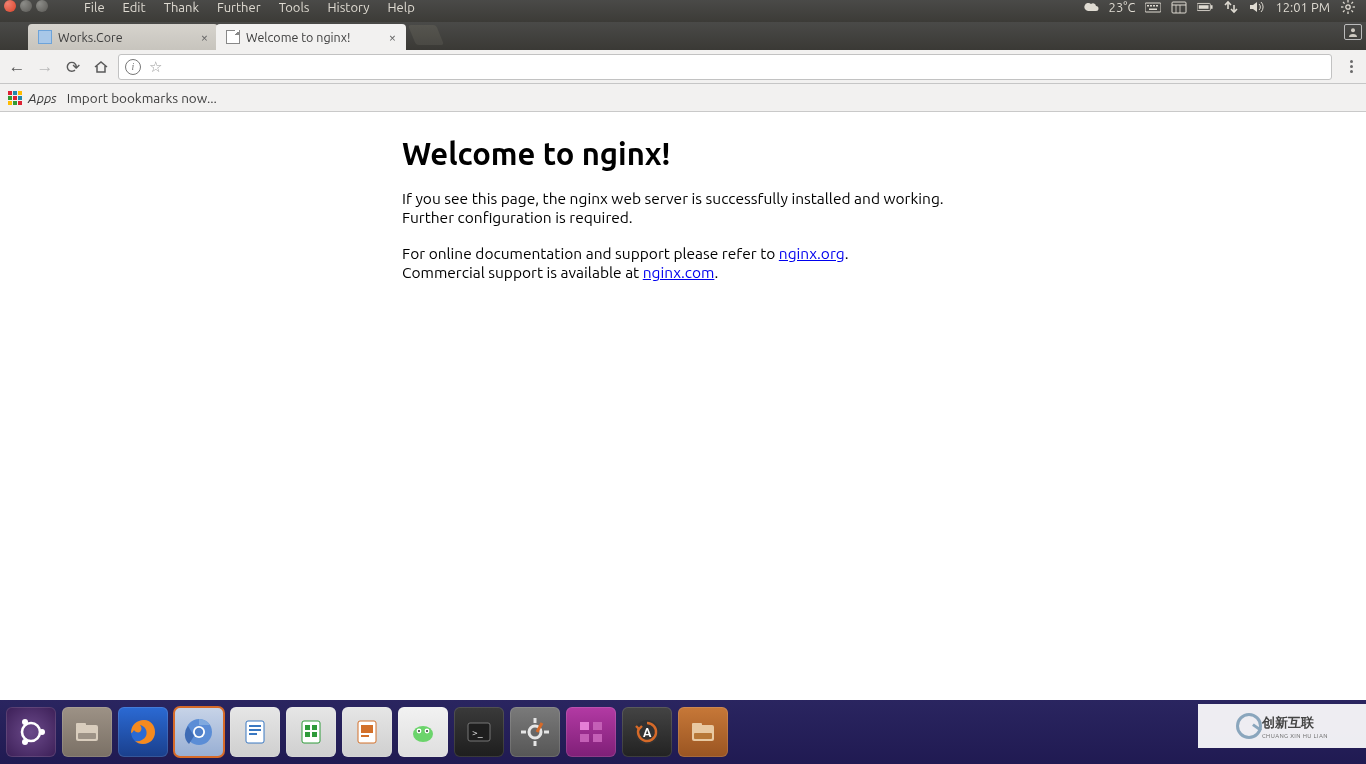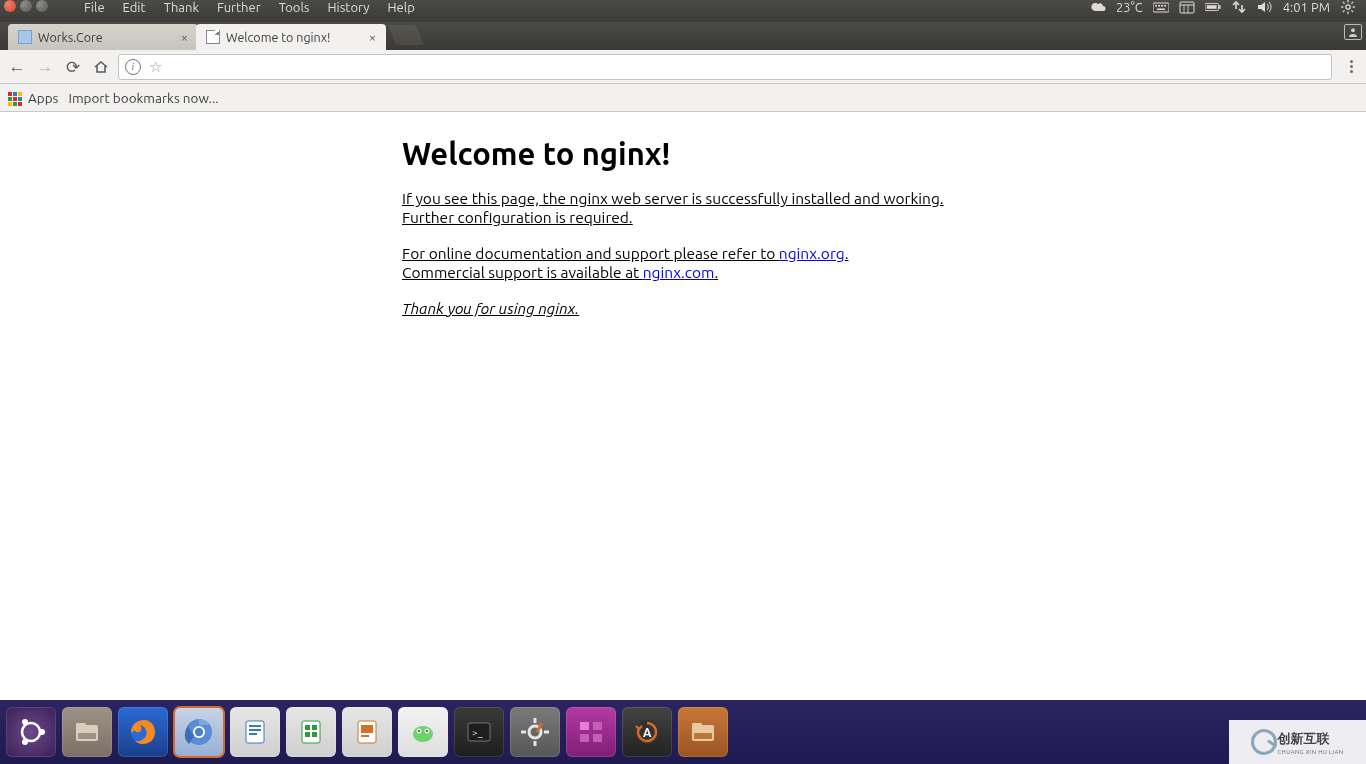--- a/index.html
+++ b/index.html
@@ -13,21 +13,21 @@
   .menus { display:flex; gap:0; }
   .menu-item { padding:0 9px; cursor:default; }
   .spacer { flex:1; }
   .tray { display:flex; align-items:center; gap:10px; padding-right:6px; }
   .tray-icon { width:16px; height:14px; display:flex; align-items:center; justify-content:center; color:#dfdbd2; }
   .tray-text { font-size:13px; }
   .user-box { width:18px; height:16px; border:1px solid #bbb; border-radius:2px; display:flex; align-items:center; justify-content:center; margin-left:4px; }
   
   .tabstrip { height:28px; background:linear-gradient(to bottom,#4a4a48,#3a3935); display:flex; align-items:flex-end; padding-left:8px; }
   .tab { height:26px; min-width:190px; max-width:200px; display:flex; align-items:center; padding:0 8px 0 10px; font-size:12.5px; position:relative; }
-  .tab-inactive { background:linear-gradient(to bottom,#d6d3cd,#c7c4bd); border-radius:4px 4px 0 0; color:#3c3c3c; margin-right:-2px; }
+  .tab-inactive { background:linear-gradient(to bottom,#d6d3cd,#c7c4bd); border-radius:4px 4px 0 0; color:#3c3c3c; margin-right:-2px;margin-left:20px; }
   .tab-active  { background:#f2f1f0; border-radius:4px 4px 0 0; color:#3c3c3c; z-index:2; }
   .tab-favicon { width:14px; height:14px; margin-right:6px; }
   .tab-favicon.blue { background:#a8c7e8; border:1px solid #6da3d9; }
   .tab-favicon.page { border:1px solid #888; background:#fff; position:relative; }
   .tab-favicon.page::after { content:""; position:absolute; right:-1px; top:-1px; width:5px; height:5px; background:linear-gradient(135deg,#fff 50%,#888 50%); }
   .tab-title { flex:1; white-space:nowrap; overflow:hidden; text-overflow:ellipsis; }
   .tab-close { font-size:13px; color:#666; padding:0 2px; }
   .tab-newstub { width:28px; height:20px; background:linear-gradient(to bottom,#56554f,#4a4944); margin-left:6px; transform:skewX(22deg); border-radius:3px; align-self:center; margin-bottom:3px;}
   
   .toolbar { height:34px; background:#f2f1f0; display:flex; align-items:center; padding:0 6px; gap:6px; border-bottom:1px solid #c6c6c6; }
@@ -49,21 +49,21 @@
   .apps-icon span:nth-child(5){background:#d23;}
   .apps-icon span:nth-child(6){background:#28a;}
   .apps-icon span:nth-child(7){background:#fb0;}
   .apps-icon span:nth-child(8){background:#393;}
   .apps-icon span:nth-child(9){background:#d23;}
   .bk-link { }
   
   .viewport { position:absolute; top:112px; bottom:64px; left:0; right:0; background:#fff; overflow:auto; }
   .nginx { width:560px; margin:24px 0 0 402px; font-family:Arial,Helvetica,sans-serif; color:#000; }
   .nginx h1 { font-size:31px; font-weight:bold; margin-bottom:18px; }
-  .nginx p { font-size:15.5px; line-height:1.25; margin-bottom:16px;text-decoration:underline; }
+  .nginx p { font-size:15.5px; line-height:1.25; margin-bottom:16px; }
   .nginx a { color:#0000ee; text-decoration:underline; }
   .nginx em { font-style:italic; }
   
   .dockwrap { position:absolute; left:0; right:0; bottom:0; height:64px; background:linear-gradient(to bottom,#2a2560,#201a52); display:flex; align-items:center; padding:0 6px; gap:6px; }
   .dock-item { width:50px; height:50px; border-radius:6px; display:flex; align-items:center; justify-content:center; font-size:26px; position:relative; box-shadow:inset 0 0 0 1px rgba(255,255,255,.12); }
   .di-ubuntu{background:radial-gradient(circle at 50% 50%,#6b4a8a,#3b1e56);} 
   .di-files{background:linear-gradient(#9d9286,#7a7065);} 
   .di-ff{background:linear-gradient(#2b6ad4,#1a3f8c);}
   .di-chr{background:linear-gradient(#c8d4e8,#97aed3);}
   .di-writer{background:linear-gradient(#e6e6e6,#cfcfcf);}
@@ -71,21 +71,21 @@
   .di-impr{background:linear-gradient(#e6e6e6,#cfcfcf);}
   .di-msg{background:linear-gradient(#f2f2f2,#dedede);}
   .di-term{background:linear-gradient(#3a3a3a,#1e1e1e);}
   .di-set{background:linear-gradient(#7a7a7a,#565656);}
   .di-ws{background:linear-gradient(#b33aa4,#7f1f77);}
   .di-upd{background:linear-gradient(#444,#222);}
   .di-files2{background:linear-gradient(#c77838,#9a5522);}
   .dock-item.active{outline:2px solid #d66a29; outline-offset:-1px;}
   .dock-svg { width:34px; height:34px; }
   
-  .watermark { position:absolute; right:0; bottom:0; width:137px; height:44px; background:rgba(255,255,255,.92); display:flex; align-items:center; justify-content:center; font-size:11px; color:#6a6a6a; }
+  .watermark { position:absolute; right:0; bottom:16px; width:168px; height:44px; background:rgba(255,255,255,.92); display:flex; align-items:center; justify-content:center; font-size:11px; color:#6a6a6a; }
   .wm-ring{width:26px;height:26px;border:3px solid #8aa6bd;border-radius:50%;position:relative;}
   .wm-ring::after{content:"";position:absolute;right:-3px;top:10px;width:10px;height:3px;background:#8aa6bd;transform:rotate(35deg);}
 </style>
 </head>
 <body>
 
 <div class="menubar">
   <div class="win-btns">
     <div class="win-btn wb-close"></div>
     <div class="win-btn wb-min"></div>
@@ -138,21 +138,21 @@
           <path d="M4 2v7M10 12V5" stroke="#dfdbd2" stroke-width="1.6"></path>
           <path d="M1 5l3-3 3 3M7 9l3 3 3-3" fill="none" stroke="#dfdbd2" stroke-width="1.6"></path>
         </svg>
     </div>
     <div class="tray-icon">
       <svg width="16" height="14" viewBox="0 0 16 14">
           <path d="M1 5h3l4-3v10l-4-3H1z" fill="#dfdbd2"></path>
           <path d="M10 4a4 4 0 0 1 0 6M12 2a7 7 0 0 1 0 10" fill="none" stroke="#dfdbd2"></path>
         </svg>
     </div>
-    <span class="tray-text">4:01 PM</span>
+    <span class="tray-text">12:01 PM</span>
     <div class="tray-icon">
       <svg width="14" height="14" viewBox="0 0 14 14">
           <circle cx="7" cy="7" r="2.2" fill="none" stroke="#dfdbd2" stroke-width="1.3"></circle>
           <g stroke="#dfdbd2" stroke-width="1.3">
             <line x1="7" y1="0" x2="7" y2="2.4"></line>
             <line x1="7" y1="11.6" x2="7" y2="14"></line>
             <line x1="0" y1="7" x2="2.4" y2="7"></line>
             <line x1="11.6" y1="7" x2="14" y2="7"></line>
             <line x1="2" y1="2" x2="3.6" y2="3.6"></line>
             <line x1="10.4" y1="10.4" x2="12" y2="12"></line>
@@ -201,21 +201,21 @@
     <div class="omni-star">☆</div>
   </div>
   <div class="kebab">
       <span></span>
       <span></span>
       <span></span>
     </div>
 </div>
 
 <div class="bookbar">
-  <div style="display:flex;align-items:flex-end;gap:6px;">
+  <div style="display:flex;align-items:center;gap:6px;font-style:italic;">
     <div class="apps-icon">
         <span></span>
         <span></span>
         <span></span>
         <span></span>
         <span></span>
         <span></span>
         <span></span>
         <span></span>
         <span></span>
@@ -226,21 +226,20 @@
 </div>
 
 <div class="viewport">
   <div class="nginx">
     <h1>Welcome to nginx!</h1>
     <p>If you see this page, the nginx web server is successfully installed and working. Further configuration is required.</p>
     <p>
       <span>For online documentation and support please refer to </span><a href="#">nginx.org</a><span>.</span><br>
       <span>Commercial support is available at </span><a href="#">nginx.com</a><span>.</span>
     </p>
-    <p><em>Thank you for using nginx.</em></p>
   </div>
 </div>
 
 <div class="dockwrap">
   <div class="dock-item di-ubuntu">
     <svg class="dock-svg" viewBox="0 0 34 34">
         <circle cx="17" cy="17" r="9" fill="none" stroke="#fff" stroke-width="2.6"></circle>
         <circle cx="28" cy="17" r="3" fill="#fff"></circle>
         <circle cx="11" cy="7" r="3" fill="#fff"></circle>
         <circle cx="11" cy="27" r="3" fill="#fff"></circle>

